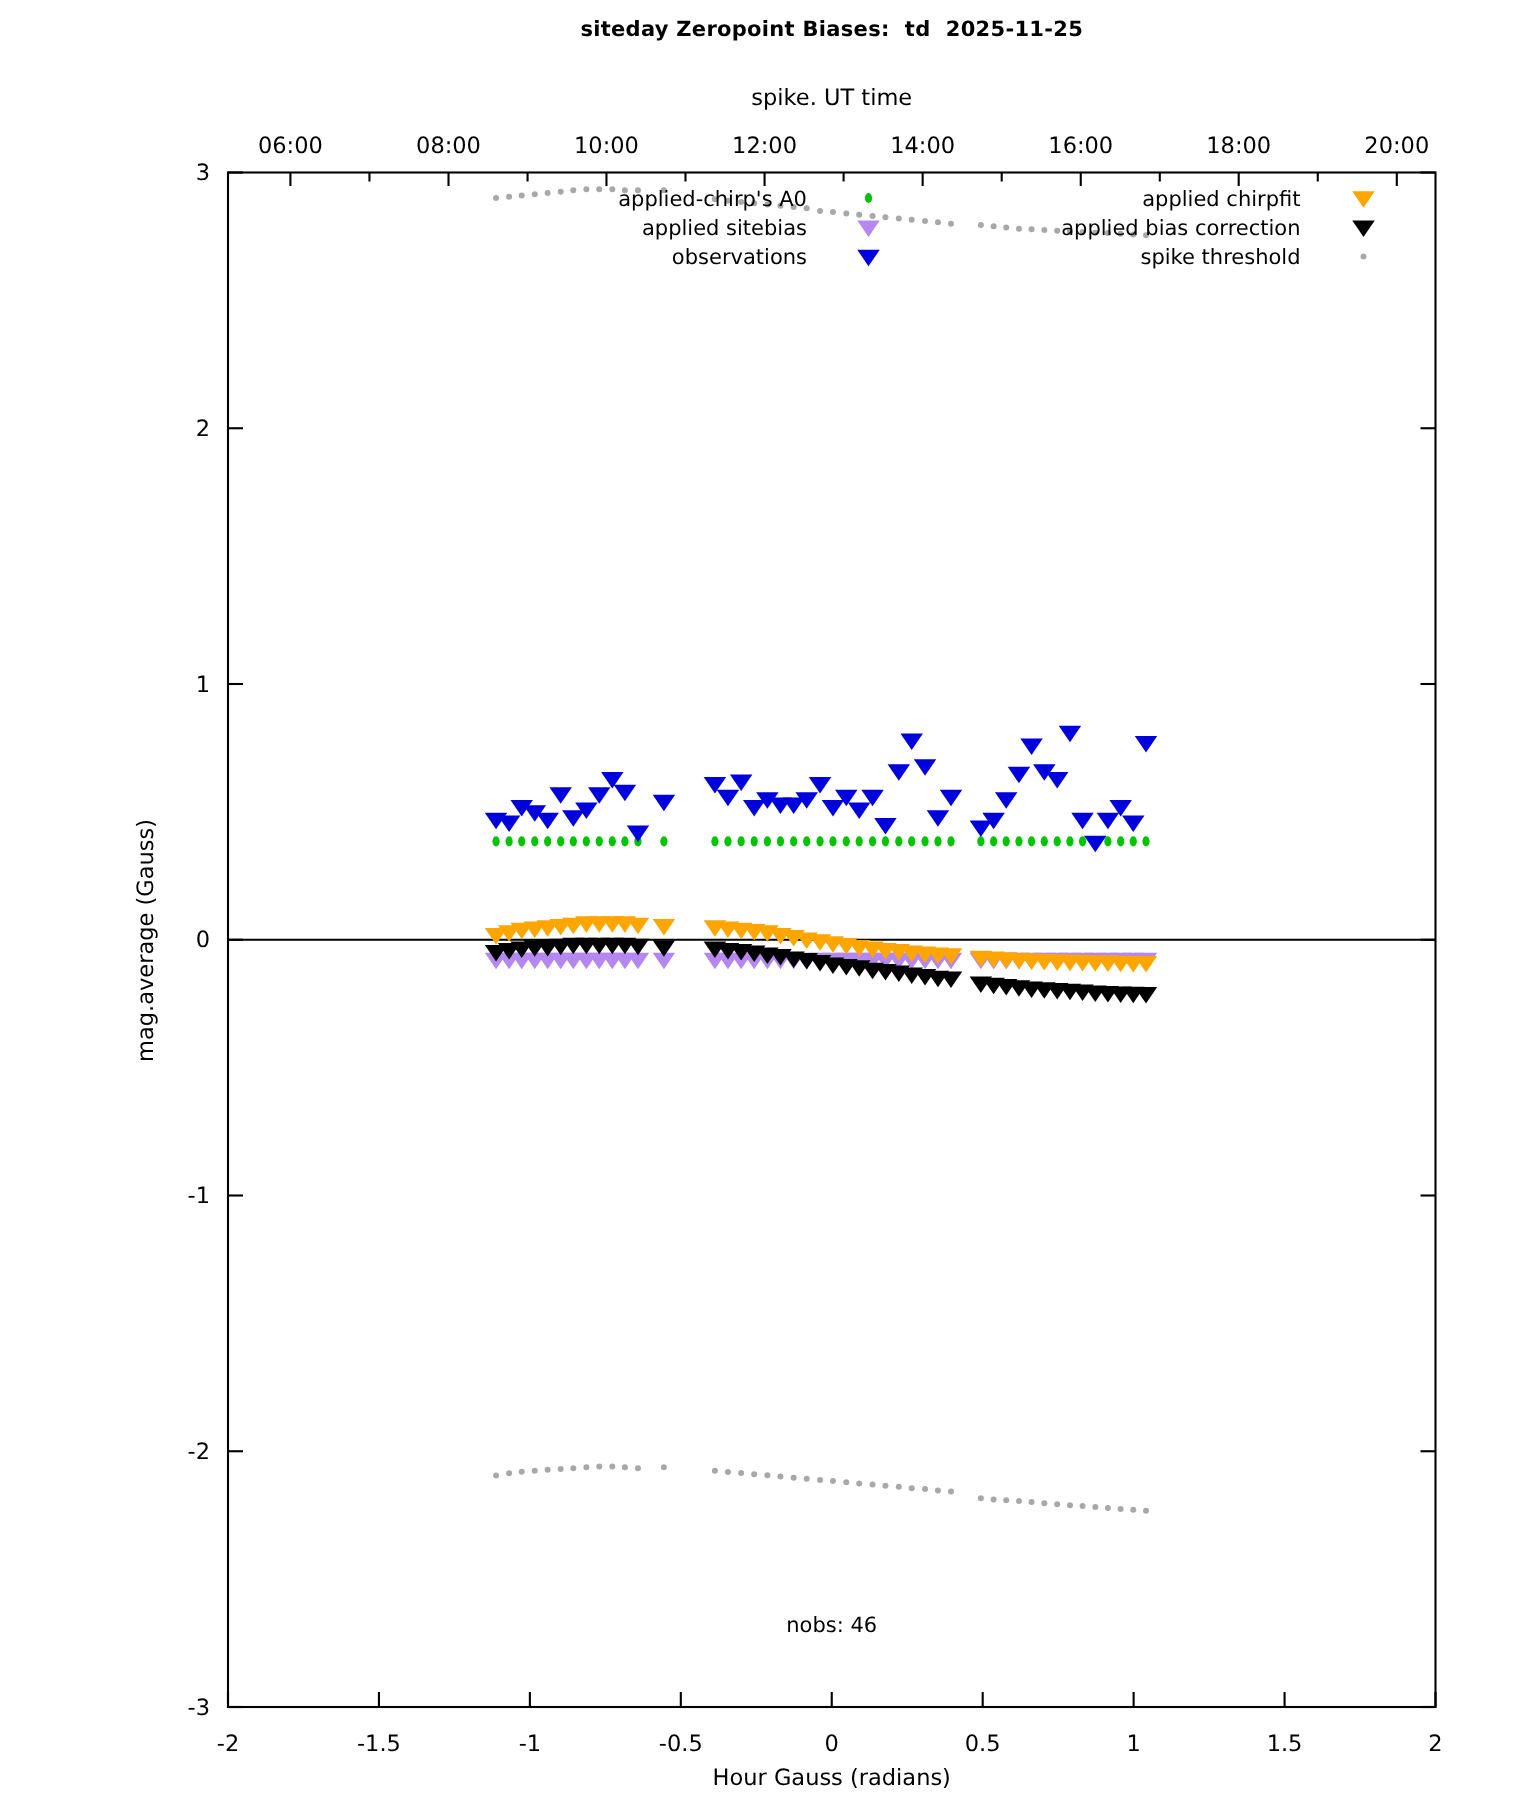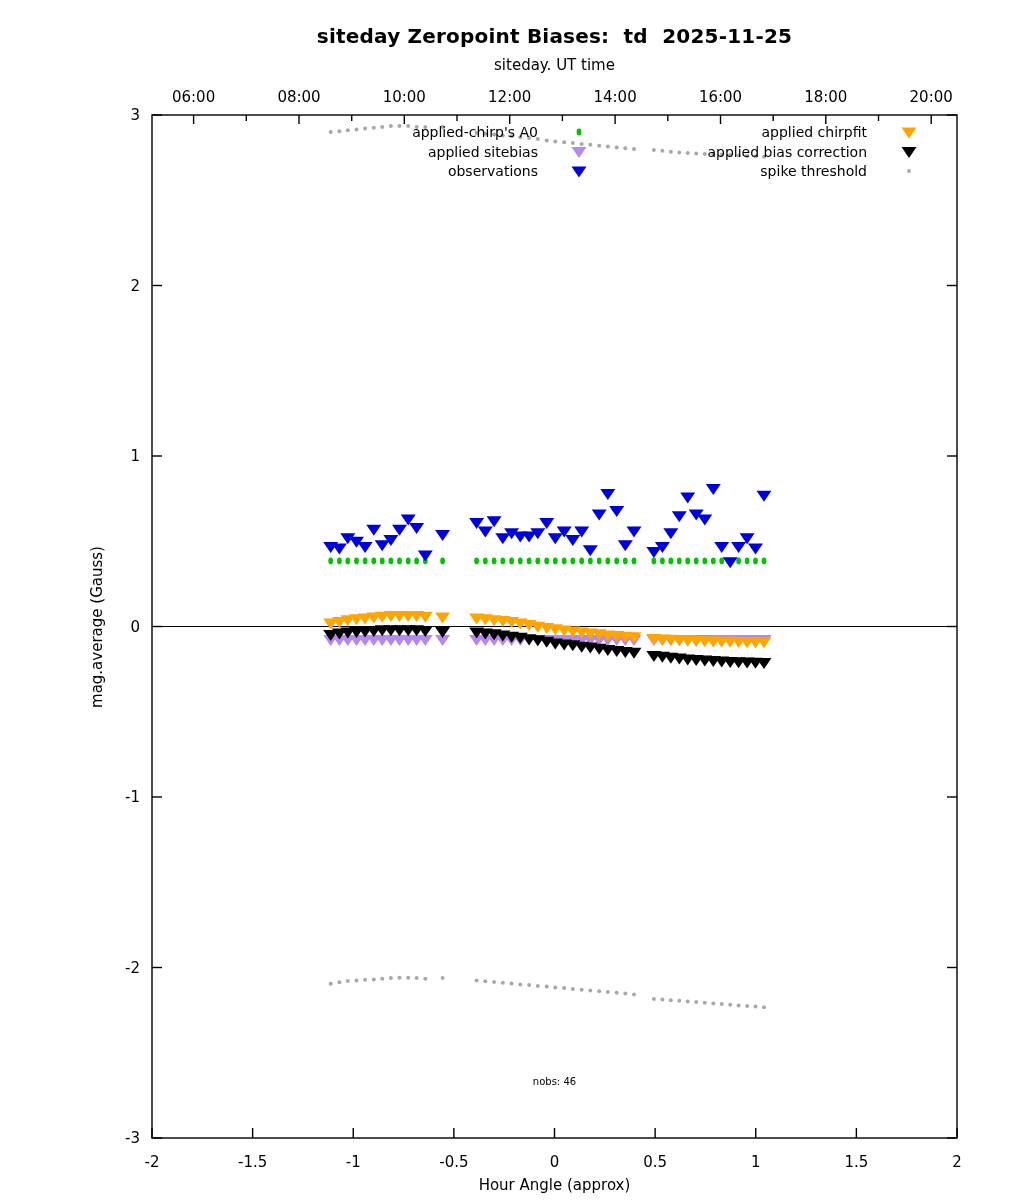--- a/index.html
+++ b/index.html
@@ -1,26 +1,26 @@
 <!DOCTYPE html>
 <html><head>
 <meta charset="utf-8">
 <style>
   html,body{margin:0;padding:0;background:#fff;}
   #canvas{position:relative;width:1024px;height:1200px;background:#ffffff;overflow:hidden;
           font-family:"DejaVu Sans", sans-serif;color:#000;}
   #plot-svg{position:absolute;left:0;top:0;}
   .overlay{position:absolute;white-space:pre;}
   #chart-title{left:152px;top:12px;width:805px;text-align:center;
-               font-size:20px;font-weight:bold;letter-spacing:0.2px;margin-top:12px;}
+               font-size:14px;font-weight:bold;letter-spacing:0.2px;}
   #x2-label{left:152px;top:56px;width:805px;text-align:center;font-size:15px;}
   #x-label{left:152px;top:1176px;width:805px;text-align:center;font-size:15px;}
   #y-label{left:97px;top:627px;transform:translate(-50%,-50%) rotate(-90deg);
            font-size:15px;}
-  #annot-1{left:152px;top:1076px;width:805px;text-align:center;font-size:10px;}
+  #annot-1{left:152px;top:1076px;width:805px;text-align:center;font-size:14px;}
   #annot-2{left:152px;top:1097px;width:805px;text-align:center;font-size:14px;}
 </style>
 </head>
 <body>
 
 <div id="canvas">
   <svg id="plot-svg" width="1024" height="1200">
       <rect x="152" y="115" width="805" height="1023" fill="none" stroke="#000000" stroke-width="1.4"></rect>
       <g stroke="#000000" stroke-width="1.4">
         <line x1="152" y1="1138" x2="152" y2="1128"></line>
@@ -452,17 +452,17 @@
         <g>
           <path d="M901.5,147.0 L916.5,147.0 L909.0,158.0 Z" fill="#000000"></path>
         </g>
         <text font-family="DejaVu Sans, sans-serif" font-size="14" fill="#000000" text-anchor="end" x="867" y="176">spike threshold</text>
         <g>
           <circle cx="909.0" cy="171.0" r="2" fill="#a8a8a8"></circle>
         </g>
       </g>
     </svg>
   <div class="overlay" id="chart-title">siteday Zeropoint Biases:  td  2025-11-25</div>
-  <div class="overlay" id="x2-label">siteday. UT time</div>
-  <div class="overlay" id="x-label">Hour Angle (approx)</div>
+  <div class="overlay" id="x2-label">spike. UT time</div>
+  <div class="overlay" id="x-label">Hour Gauss (radians)</div>
   <div class="overlay" id="y-label">mag.average (Gauss)</div>
   <div class="overlay" id="annot-1">nobs: 46</div>
 </div>
 
 </body></html>

